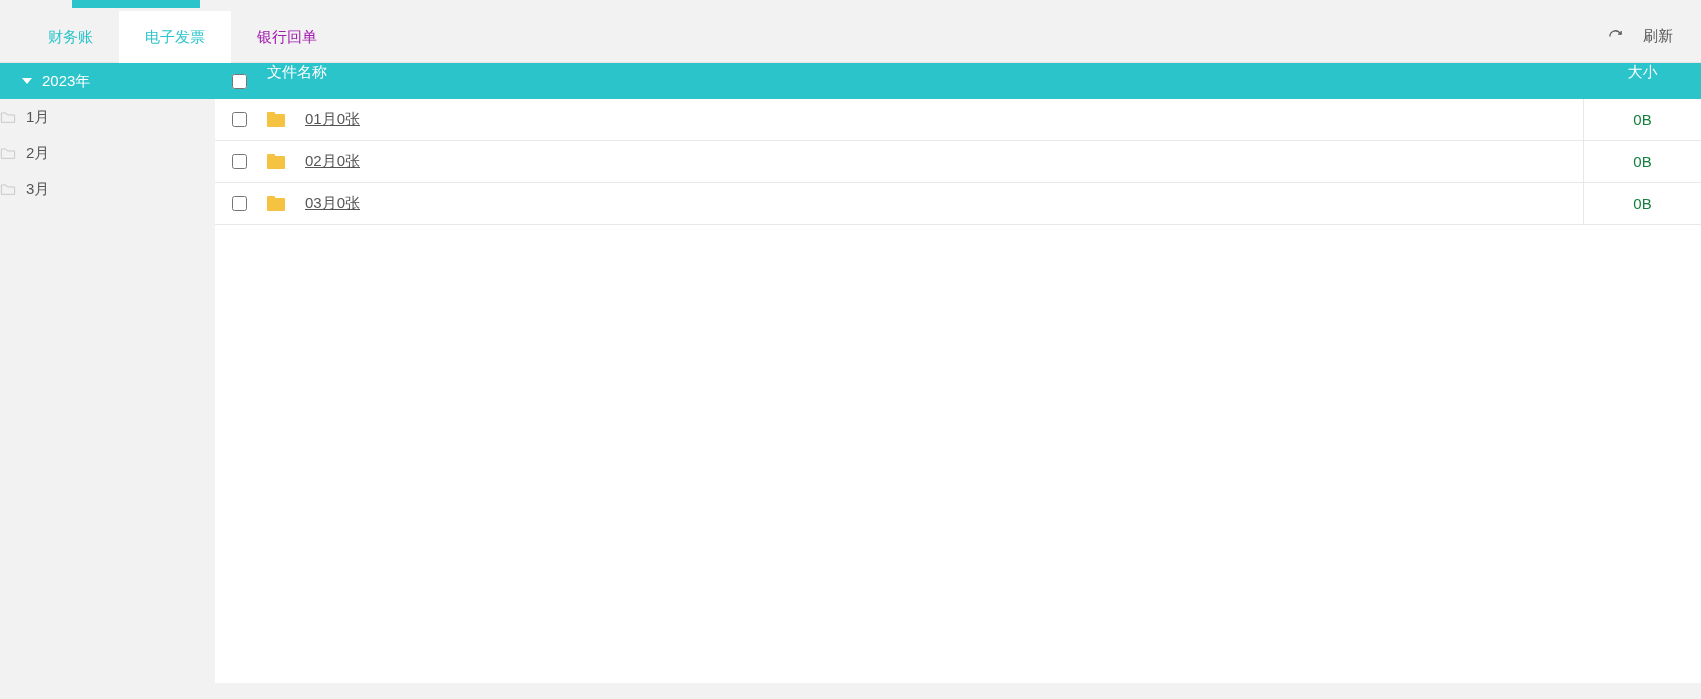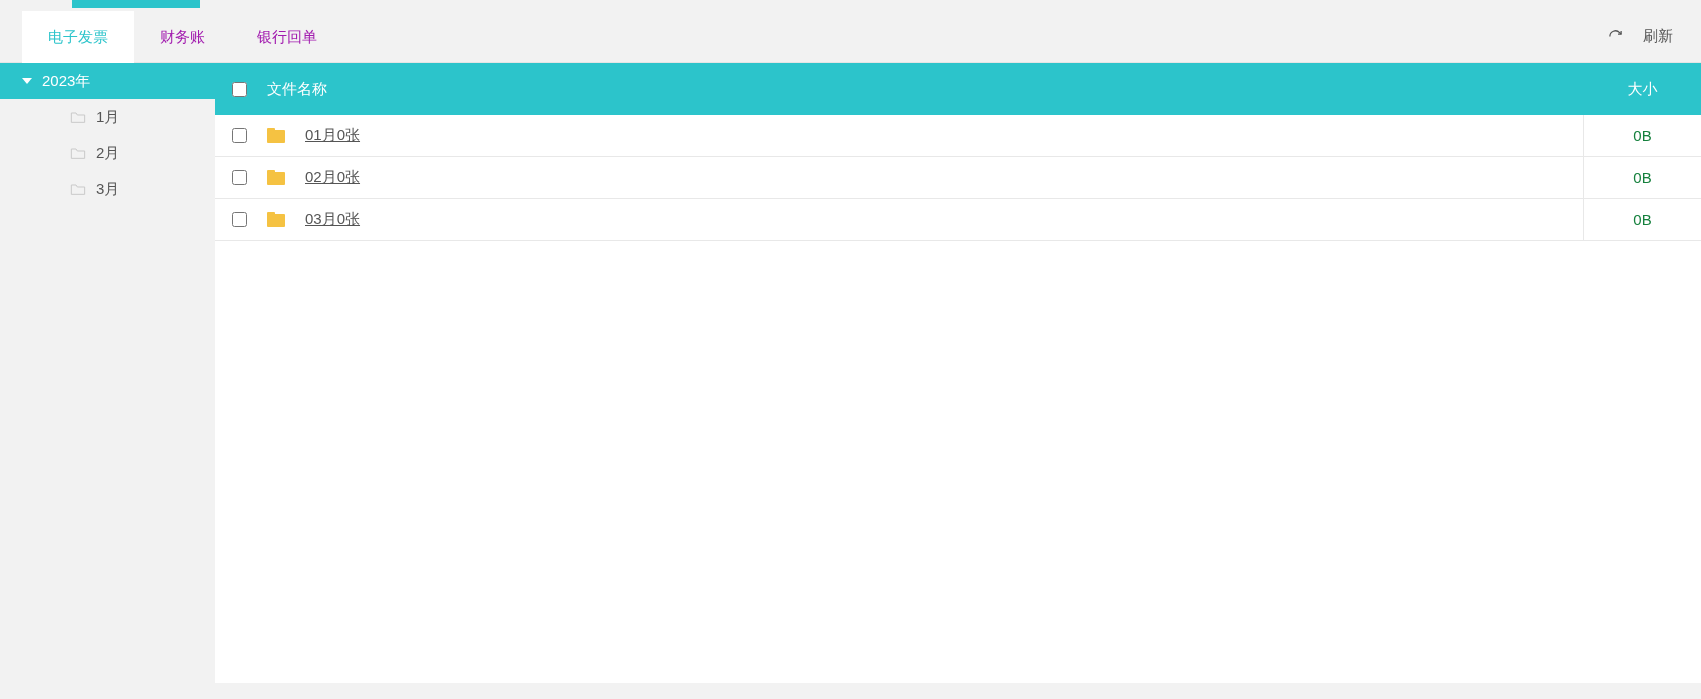--- a/index.html
+++ b/index.html
@@ -86,39 +86,37 @@
     margin-right: 10px;
     width: 0; height: 0;
     border-left: 5px solid transparent;
     border-right: 5px solid transparent;
     border-top: 6px solid #fff;
   }
   .tree-month {
     height: 36px;
     display: flex;
     align-items: center;
-    padding-left: 70px;
     color: #555;
     font-size: 15px;
     cursor: pointer;
   }
   .tree-month svg { width: 16px; height: 14px; margin-right: 10px; }
 
   .main {
     flex: 1;
     background: #ffffff;
     margin-right: 0;
     min-height: 620px;
   }
   .table-header {
     background: #2cc4cb;
     color: #fff;
-    height: 52px;
-    display: flex;
-    align-items: center;
+    height: 36px;
+    display: flex;
     font-size: 15px;
   }
   .col-check {
     width: 48px;
     display: flex;
     align-items: center;
     justify-content: center;
   }
   .col-check input {
     width: 15px; height: 15px;
@@ -182,22 +180,22 @@
 </style>
 </head>
 <body>
 
 <div class="top-bar">
   <div class="top-accent"></div>
 </div>
 
 <div class="header-row">
   <div class="tabs">
+    <button class="tab">财务账</button>
     <button class="tab active">电子发票</button>
-    <button class="tab">财务账</button>
     <button class="tab">银行回单</button>
   </div>
   <div class="spacer"></div>
   <div class="refresh">
     <svg viewBox="0 0 24 24" fill="none" stroke="#555" stroke-width="2">
       <path d="M3 12a9 9 0 0 1 15.5-6.3L21 8"></path>
       <path d="M21 3v5h-5"></path>
     </svg>
     <span>刷新</span>
   </div>

